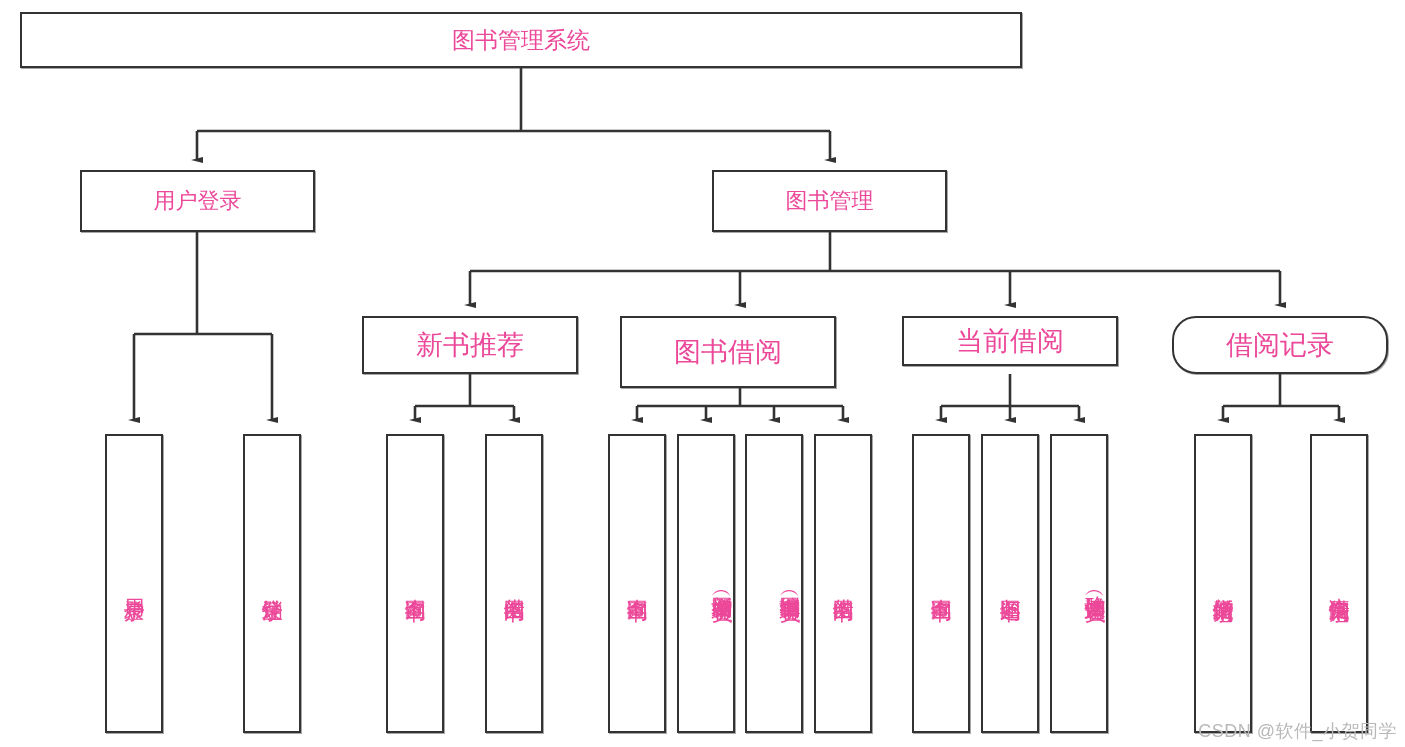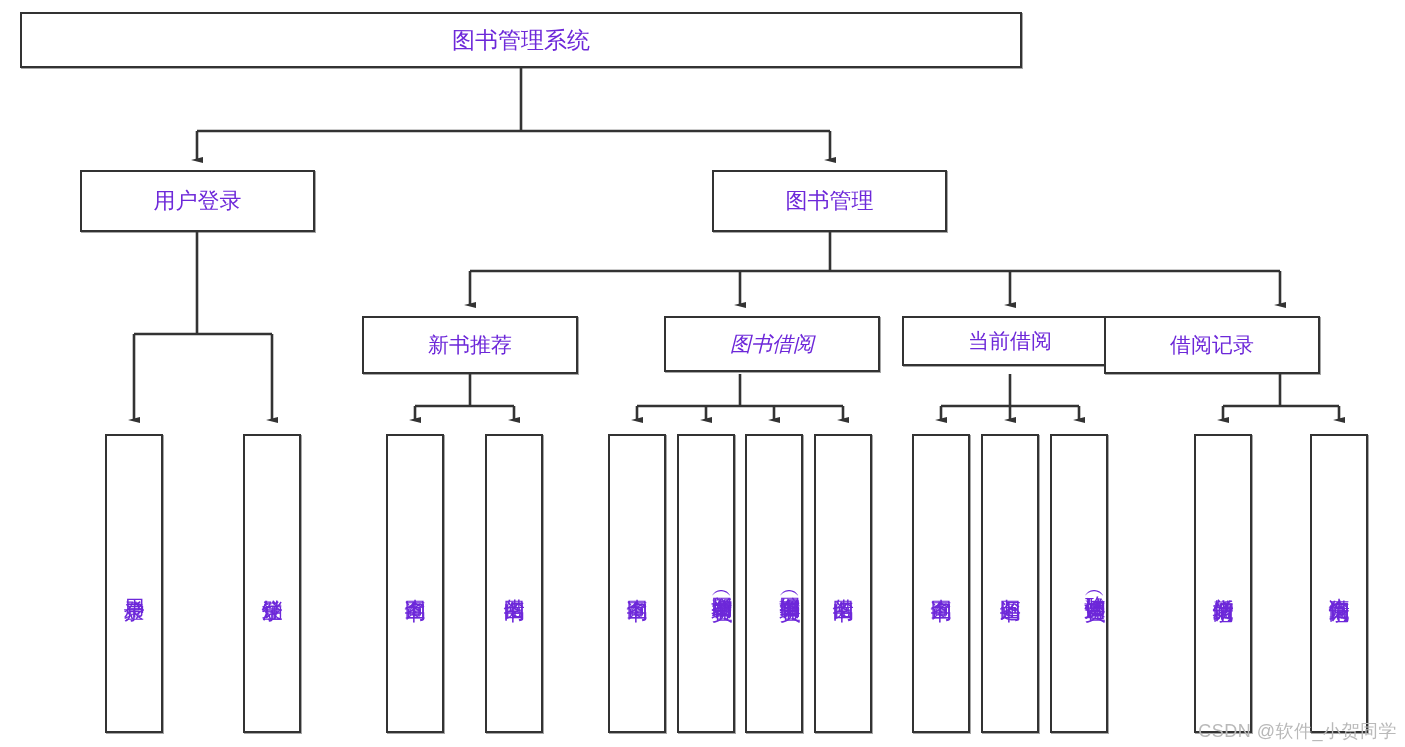--- a/index.html
+++ b/index.html
@@ -30,30 +30,30 @@
   .node {
     position: absolute;
     box-sizing: border-box;
     background: #ffffff;
     border: 2px solid #333333;
     box-shadow: 1px 1px 0 0 rgba(60,60,60,0.45);
     display: flex;
     align-items: center;
     justify-content: center;
     text-align: center;
-    color: #6d28d9;
+    color: #ec4899;
   }
   .node.root {
     font-size: 23px;
   }
   .node.level2 {
     font-size: 22px;
   }
   .node.level3 {
-    font-size: 21px;
+    font-size: 27px;
   }
   .node.leaf {
     font-size: 21px;
     writing-mode: vertical-rl;
     text-orientation: upright;
     line-height: 1.08;
     letter-spacing: 1px;
     align-items: flex-start;
     justify-content: center;
     padding-top: 4px;
@@ -139,27 +139,27 @@
   <div class="node level2" style="left:80px; top:170px; width:235px; height:62px;">
     <span class="node-label">用户登录</span>
   </div>
   <div class="node level2" style="left:712px; top:170px; width:235px; height:62px;text-align:center;">
     <span class="node-label">图书管理</span>
   </div>
 
   <div class="node level3" style="left:362px; top:316px; width:216px; height:58px;">
     <span class="node-label">新书推荐</span>
   </div>
-  <div class="node level3" style="left:664px; top:316px; width:216px; height:56px;font-style:italic;">
+  <div class="node level3" style="left:620px; top:316px; width:216px; height:72px;">
     <span class="node-label">图书借阅</span>
   </div>
   <div class="node level3" style="left:902px; top:316px; width:216px; height:50px;">
     <span class="node-label">当前借阅</span>
   </div>
-  <div class="node level3" style="left:1104px; top:316px; width:216px; height:58px;">
+  <div class="node level3" style="left:1172px; top:316px; width:216px; height:58px;border-radius:24px;">
     <span class="node-label">借阅记录</span>
   </div>
 
   <div class="node leaf centered" style="left:105px; top:434px; width:58px; height:299px;">
     <span class="node-label">用户登录</span>
   </div>
   <div class="node leaf centered" style="left:243px; top:434px; width:58px; height:299px;">
     <span class="node-label">注销登录</span>
   </div>
 

